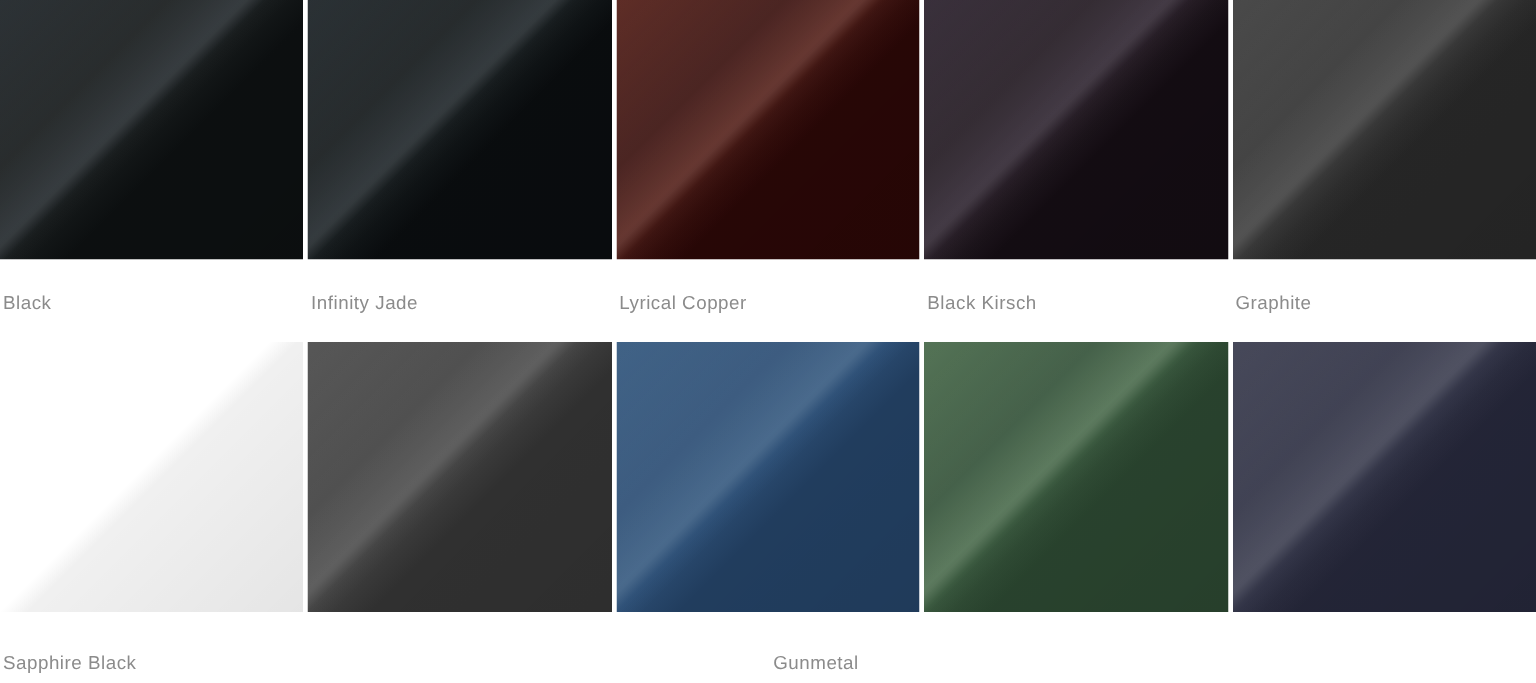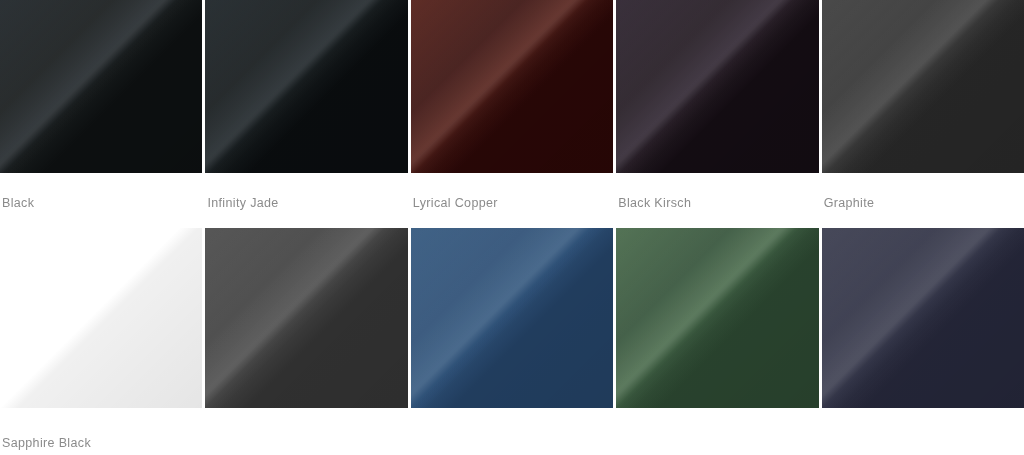--- a/index.html
+++ b/index.html
@@ -161,16 +161,19 @@
       </div>
       <div class="tile" title="Dark Indigo">
         <div class="tile-fill" style="background: linear-gradient(135deg, rgb(60, 62, 80) 0%, rgb(48, 50, 69) 30%, rgb(60, 62, 80) 43%, rgb(48, 50, 69) 48%, rgb(37, 39, 58) 58%, rgb(37, 39, 58) 100%);"></div>
         <div class="tile-sheen"></div>
       </div>
     </div>
     <div class="labels">
       <div class="label-cell">
         <span class="label-text">Sapphire Black</span>
       </div>
+      <div class="label-cell">
+        <span class="label-text">Gunmetal</span>
+      </div>
     </div>
   </div>
 
 </div>
 
 </body></html>

